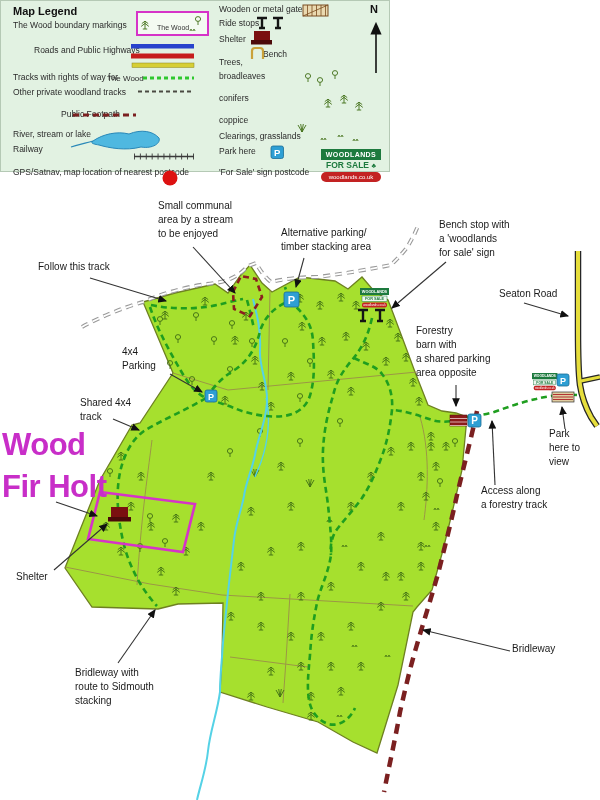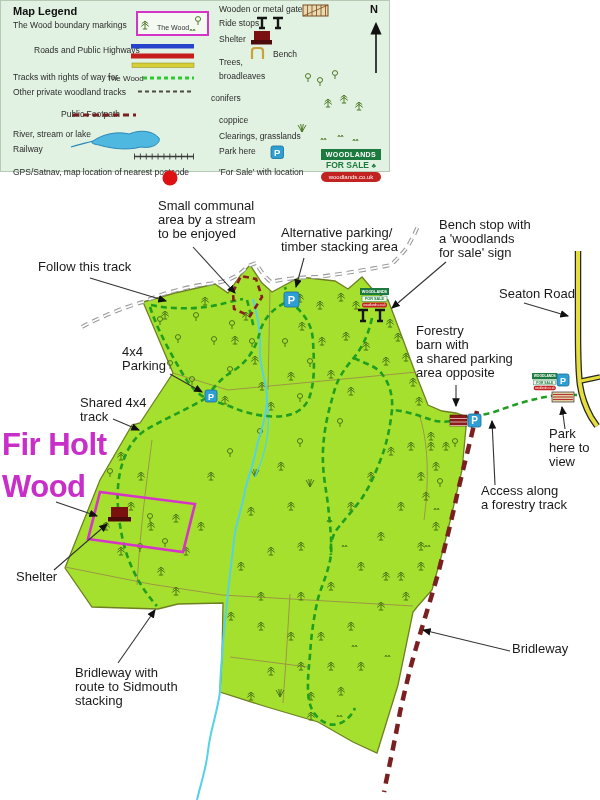--- a/index.html
+++ b/index.html
@@ -11,21 +11,21 @@
   .lg-title{position:absolute;left:12px;top:4px;font-size:11px;font-weight:bold;color:#111;}
   .lg-item{position:absolute;font-size:8.5px;color:#2b2b2b;white-space:nowrap;}
   .lg-small{position:absolute;font-size:8px;color:#2b2b2b;}
   #legend svg{position:absolute;left:0;top:0;}
   #logo{position:absolute;left:320px;top:148px;width:60px;text-align:center;}
   #logo .lg1{background:#1d7a3e;color:#fff;font-weight:bold;font-size:7px;line-height:11px;letter-spacing:.4px;}
   #logo .lg2{color:#1d7a3e;font-weight:bold;font-size:8.5px;line-height:10px;}
   #logo .lg3{background:#c32222;color:#fff;font-size:6px;line-height:10px;border-radius:6px;margin-top:1px;}
   .north-n{position:absolute;left:369px;top:2px;font-size:11px;font-weight:bold;color:#111;}
   
-  .ml{position:absolute;font-size:13px;line-height:14px;color:#1a1a1a;white-space:nowrap;}
+  .ml{position:absolute;font-size:10px;line-height:14px;color:#1a1a1a;white-space:nowrap;}
   #wood-name{position:absolute;left:2px;top:424px;font-size:31px;line-height:42px;
              font-weight:bold;color:#c82ec8;letter-spacing:-.5px;white-space:nowrap;}
   svg text{font-family:"Liberation Sans", sans-serif;}
 </style>
 </head>
 <body>
 
 <svg id="map-art" width="600" height="800" viewBox="0 0 600 800" style="position:absolute;left:0;top:0;">
   <defs>
     <marker id="ah" markerWidth="8" markerHeight="7" refX="7" refY="3.5" orient="auto">
@@ -310,22 +310,22 @@
 </div>
 <div class="ml" style="left:122px;top:345px;">
   <div>4x4</div>
     <div>Parking</div>
 </div>
 <div class="ml" style="left:80px;top:396px;">
   <div>Shared 4x4</div>
     <div>track</div>
 </div>
 <div id="wood-name">
-  <div>Fir Holt</div>
-    <div>Wood</div>
+  <div>Wood</div>
+    <div>Fir Holt</div>
 </div>
 <div class="ml" style="left:16px;top:570px;">
   <div>Shelter</div>
 </div>
 <div class="ml" style="left:416px;top:324px;">
   <div>Forestry</div>
     <div>barn with</div>
   <div>a shared parking</div>
     <div>area opposite</div>
 </div>
@@ -356,28 +356,28 @@
   <div class="lg-small" style="left:106px;top:73px;">The Wood</div>
   <div class="lg-item" style="left:12px;top:86px;">Other private woodland tracks</div>
   <div class="lg-item" style="left:12px;top:108px;padding-left:48px;">Public Footpath</div>
   <div class="lg-item" style="left:12px;top:128px;">River, stream or lake</div>
   <div class="lg-item" style="left:12px;top:143px;">Railway</div>
   <div class="lg-item" style="left:12px;top:166px;">GPS/Satnav, map location of nearest postcode</div>
 
   <div class="lg-item" style="left:218px;top:3px;">Wooden or metal gates</div>
   <div class="lg-item" style="left:218px;top:17px;">Ride stops</div>
   <div class="lg-item" style="left:218px;top:33px;">Shelter</div>
-  <div class="lg-item" style="left:232px;top:48px;padding-left:40px;">Bench</div>
+  <div class="lg-item" style="left:222px;top:48px;padding-left:40px;">Bench</div>
   <div class="lg-item" style="left:218px;top:56px;">Trees,</div>
   <div class="lg-item" style="left:218px;top:70px;">broadleaves</div>
-  <div class="lg-item" style="left:210px;top:92px;text-align:center;">conifers</div>
+  <div class="lg-item" style="left:218px;top:92px;text-align:center;">conifers</div>
   <div class="lg-item" style="left:218px;top:114px;">coppice</div>
   <div class="lg-item" style="left:218px;top:130px;">Clearings, grasslands</div>
   <div class="lg-item" style="left:218px;top:145px;">Park here</div>
-  <div class="lg-item" style="left:218px;top:166px;">'For Sale' with location</div>
+  <div class="lg-item" style="left:218px;top:166px;">'For Sale' sign postcode</div>
 
   <div class="north-n">N</div>
 
   <svg width="390" height="196" viewBox="0 0 390 196">
     <defs>
       <marker id="ahn" markerWidth="8" markerHeight="7" refX="6" refY="3.5" orient="auto">
         <path d="M0,0 L8,3.5 L0,7 Z" fill="#111"></path>
       </marker>
     </defs>
 

